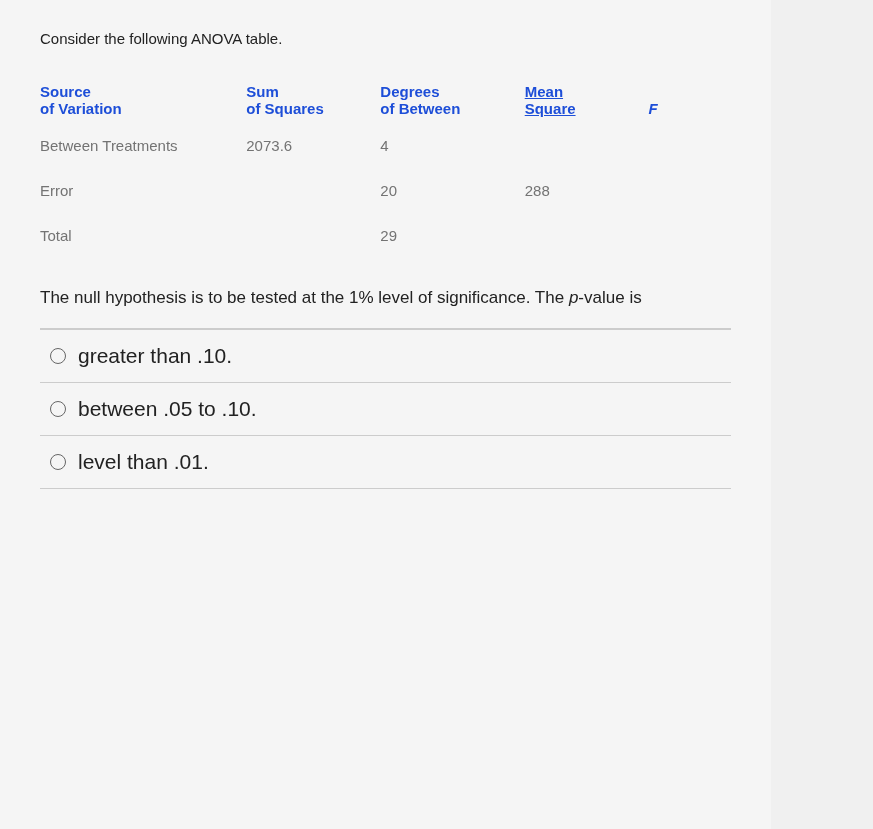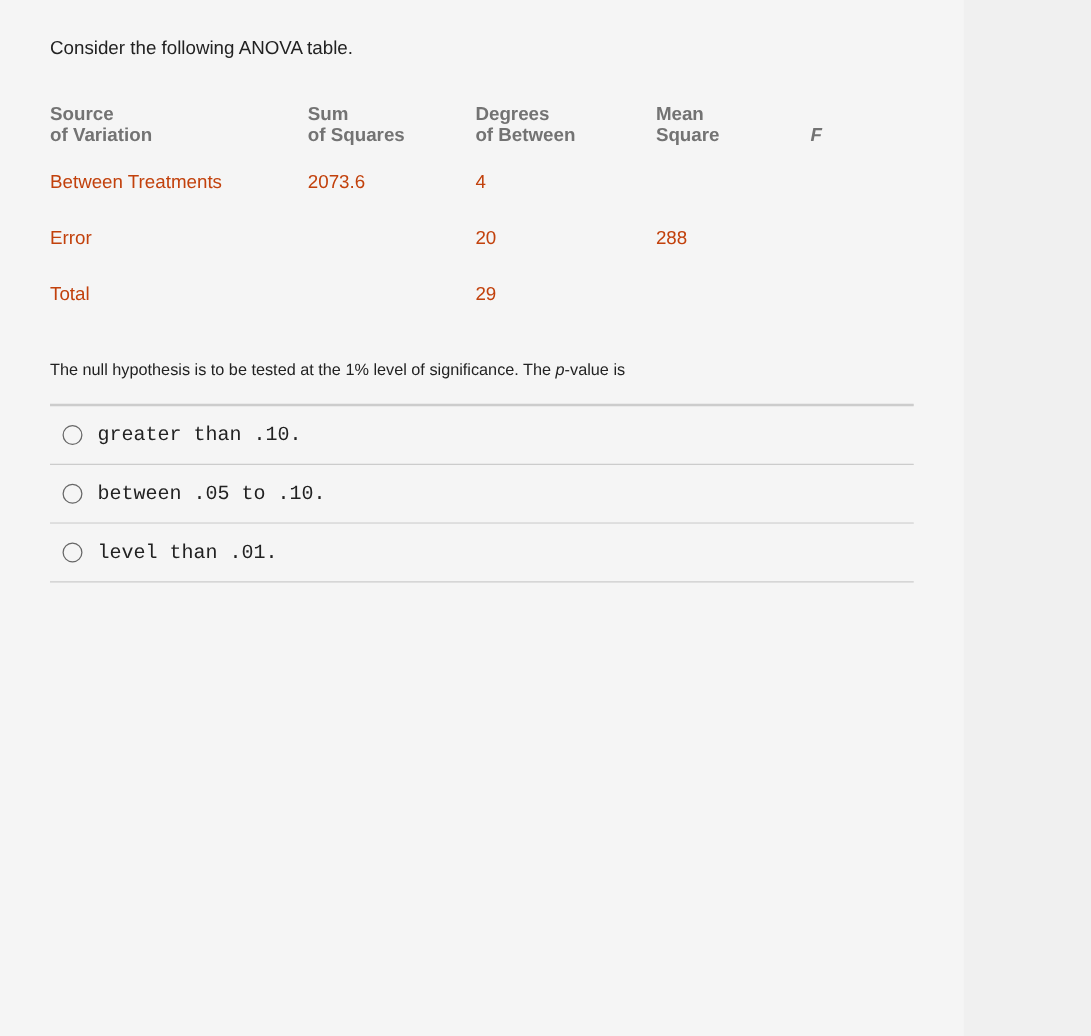--- a/index.html
+++ b/index.html
@@ -37,40 +37,40 @@
       margin-bottom: 30px;
     }
 
     .anova-table th {
       font-weight: bold;
       font-size: 15px;
       text-align: left;
       padding: 6px 10px 6px 0;
       vertical-align: bottom;
       border: none;
-      color: #737373;
+      color: #1d4ed8;
     }
 
     .anova-table td {
       padding: 14px 10px 14px 0;
       font-size: 15px;
       text-align: left;
       vertical-align: middle;
-      color: #c2410c;
+      color: #737373;
       border: none;
     }
 
     .anova-table .col-source { width: 200px; }
     .anova-table .col-sum { width: 130px; }
     .anova-table .col-degrees { width: 140px; margin-top: 13px; }
-    .anova-table .col-mean { width: 120px; }
+    .anova-table .col-mean { width: 120px; text-decoration: underline; }
     .anova-table .col-f { width: 80px; }
 
     .hypothesis-text {
-      font-size: 13px;
+      font-size: 17px;
       color: #222;
       margin-bottom: 20px;
       margin-top: 4px;
     }
 
     .hypothesis-text em {
       font-style: italic;
     }
 
     .divider {
@@ -103,22 +103,21 @@
       height: 16px;
       border-radius: 50%;
       border: 1.5px solid #666;
       margin-right: 12px;
       flex-shrink: 0;
       background: transparent;
       display: inline-block;
     }
 
     .option-label {
-      font-size: 16px;
-      font-family: Liberation Mono, monospace;
+      font-size: 21px;
     }
 
     .f-italic {
       font-style: italic;
       font-weight: bold;
     }
   </style>
 </head>
 <body>
 

